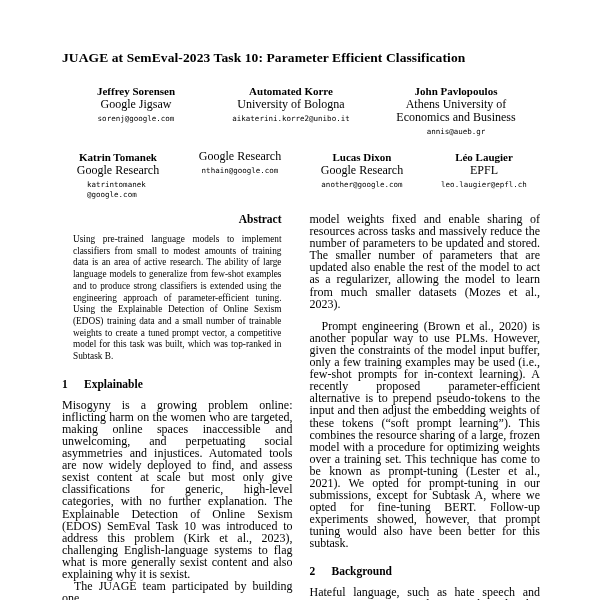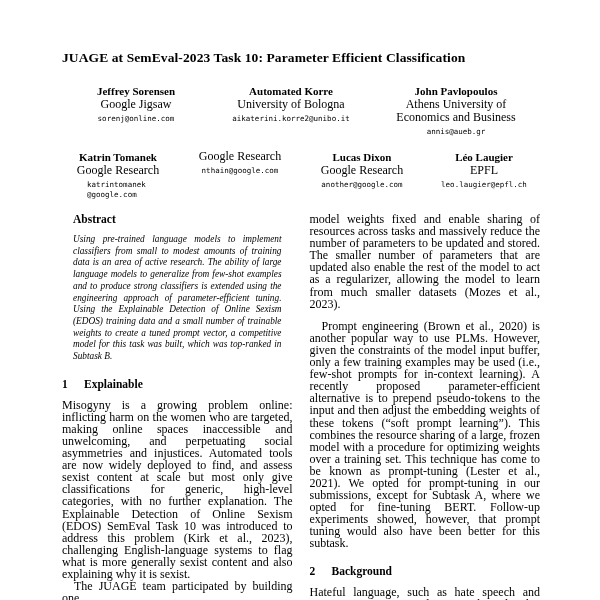--- a/index.html
+++ b/index.html
@@ -47,30 +47,29 @@
   .w110 { width: 112px; }
   .email-narrow { width: 62px; margin: 2px auto 0; text-align: left; }
   .columns {
     display: flex;
     gap: 17px;
     margin-top: 12px;
   }
   .col { width: 230.5px; }
   .abstract { padding: 0 11px; }
   .abstract-heading {
-    text-align: left;
+    text-align: right;
     font-size: 11.5px;
     font-weight: bold;
     margin-bottom: 9px;
   }
   .abstract-text {
     font-size: 9.3px;
     line-height: 11.7px;
     text-align: justify;
-    font-style: italic;
   }
   .section-heading {
     font-size: 11.5px;
     font-weight: bold;
     margin: 15px 0 9px 0;
   }
   .section-heading .sec-num { display: inline-block; width: 22px; }
   .body-par {
     font-size: 12px;
     line-height: 12.1px;
@@ -83,21 +82,21 @@
 <body>
 
 <div class="page">
 
   <h1 class="title">JUAGE at SemEval-2023 Task 10: Parameter Efficient Classification</h1>
 
   <div class="authors-row authors-row-1">
     <div class="author w130">
       <div class="name">Jeffrey Sorensen</div>
       <div class="affil">Google Jigsaw</div>
-      <div class="email">sorenj@online.com</div>
+      <div class="email">sorenj@google.com</div>
     </div>
     <div class="author w170">
       <div class="name">Automated Korre</div>
       <div class="affil">University of Bologna</div>
       <div class="email">aikaterini.korre2@unibo.it</div>
     </div>
     <div class="author w150">
       <div class="name">John Pavlopoulos</div>
       <div class="affil">Athens University of Economics and Business</div>
       <div class="email">annis@aueb.gr</div>

